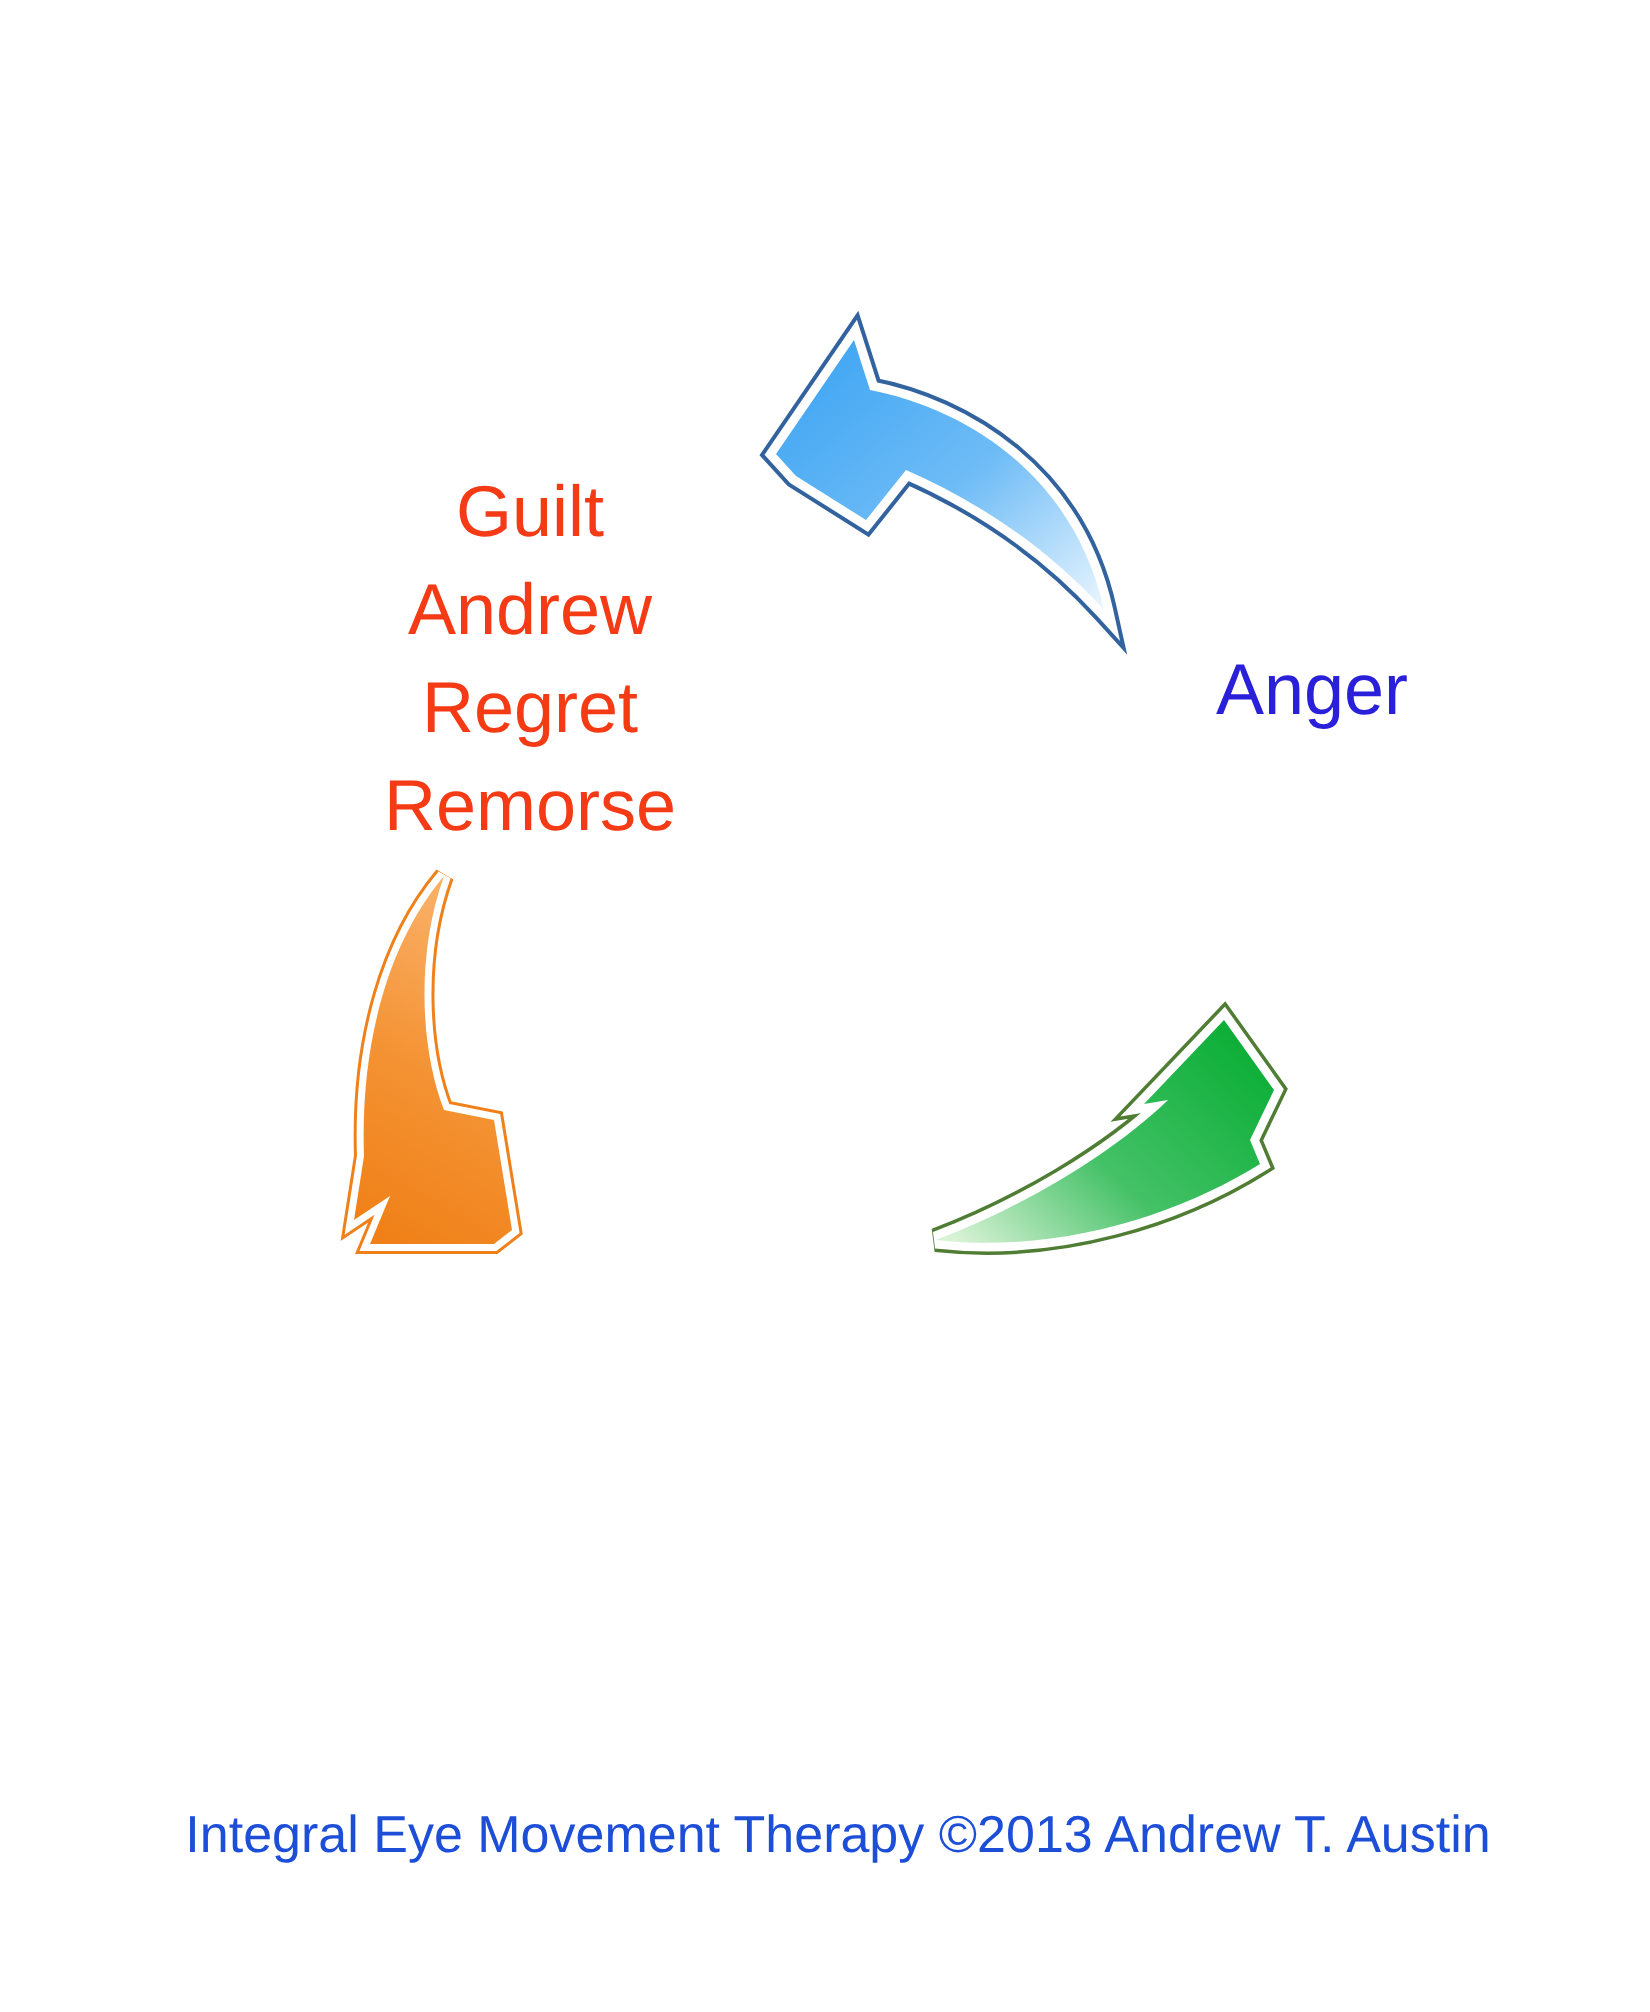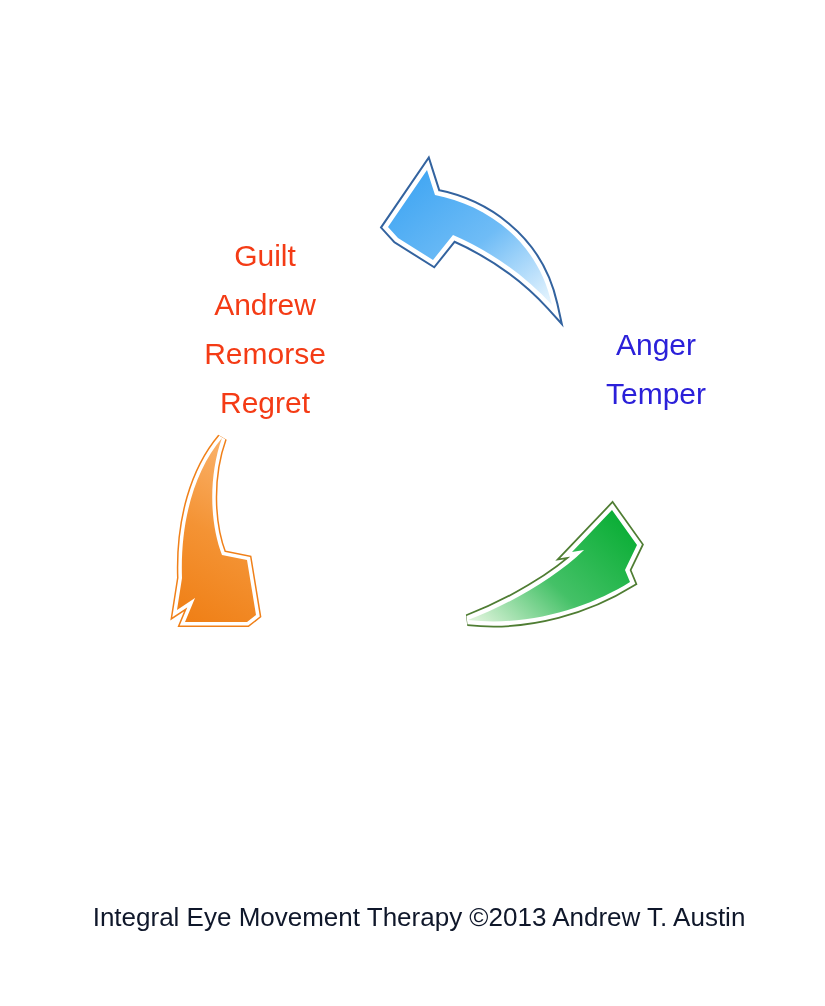--- a/index.html
+++ b/index.html
@@ -17,21 +17,21 @@
     font-size:41px;font-weight:bold;line-height:50px;
     text-decoration:underline;
     text-decoration-thickness:3px;
     text-underline-offset:5px;
     letter-spacing:0px;
   }
   .pillar{
     position:absolute;
     width:300px;
     text-align:center;
-    font-size:30px;
+    font-size:36px;
     line-height:49px;
     font-weight:normal;
   }
   #pillar-guilt{left:115px;top:231px;}
   #pillar-anger{left:506px;top:320px;}
   #pillar-anxiety{left:228px;top:580px;}
   .arrow-svg{position:absolute;overflow:visible;}
   #arrow-blue{left:372px;top:152px;}
   #arrow-orange{left:150px;top:432px;}
   #arrow-green{left:460px;top:492px;}
@@ -83,25 +83,24 @@
       </linearGradient>
     </defs>
     <path d="M8 128 C50 112 95 86 124 58 L112 60 L152 18 L177 53 L165 78 L170 90 C130 115 70 135 8 128 Z" fill="none" stroke-width="12" stroke="#4F7D33"></path>
     <path d="M8 128 C50 112 95 86 124 58 L112 60 L152 18 L177 53 L165 78 L170 90 C130 115 70 135 8 128 Z" fill="none" stroke="#ffffff" stroke-width="8.5"></path>
     <path d="M8 128 C50 112 95 86 124 58 L112 60 L152 18 L177 53 L165 78 L170 90 C130 115 70 135 8 128 Z" fill="url(#grad-green)"></path>
   </svg>
 
   <div id="pillar-guilt" class="pillar" style="color: rgb(244, 59, 21);">
     <div>Guilt</div>
     <div>Andrew</div>
+    <div>Regret</div>
     <div>Remorse</div>
-    <div>Regret</div>
   </div>
 
   <div id="pillar-anger" class="pillar" style="color: rgb(43, 32, 217);">
     <div>Anger</div>
-    <div>Temper</div>
   </div>
 
 
-  <div id="footer" style="color: #0f172a;">Integral Eye Movement Therapy ©2013 Andrew T. Austin</div>
+  <div id="footer" style="color: #1d4ed8;">Integral Eye Movement Therapy ©2013 Andrew T. Austin</div>
 
 </div>
 
 </body></html>

